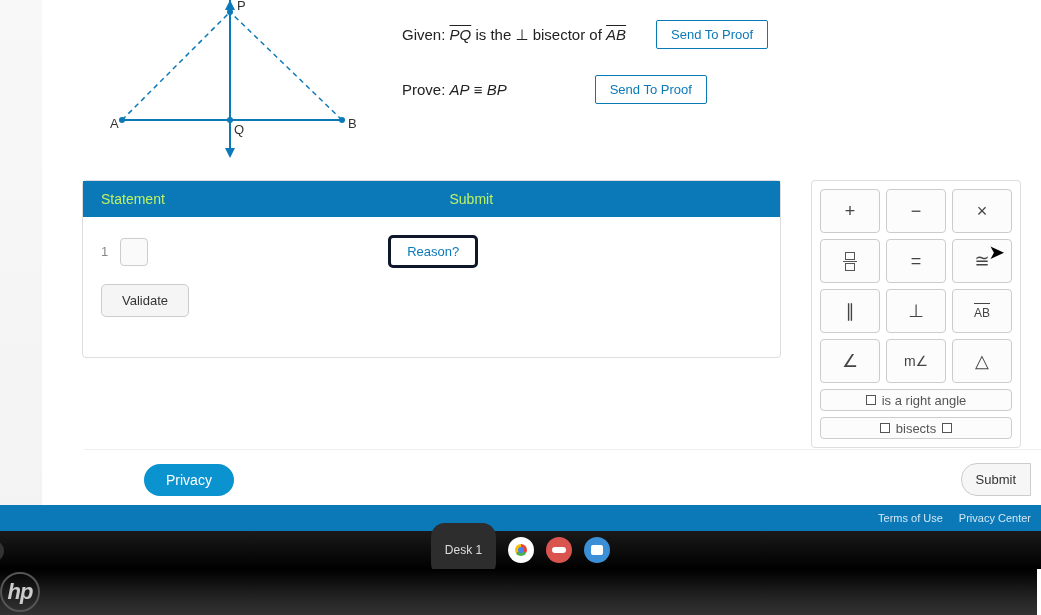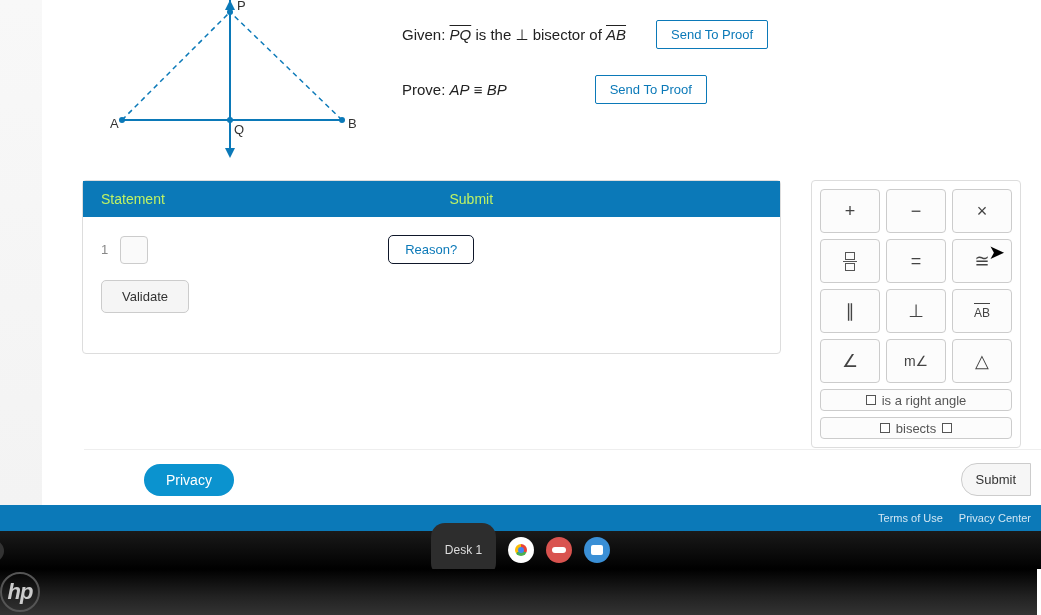--- a/index.html
+++ b/index.html
@@ -76,21 +76,21 @@
     font-size: 14px;
   }
   .proof-header .col { flex:1; padding: 10px 18px; }
   .proof-body { padding: 18px 18px 16px; display:flex; align-items:center; }
   .proof-body .num { color:#888; margin-right:12px; font-size:13px;}
   .statement-input-wrap { flex:1; display:flex; align-items:center; gap:20px;}
   .statement-box {
     width: 28px; height: 28px; border:1px solid #ccc; border-radius:4px; background:#fafafa;
   }
   .reason-btn {
-    border:1px solid #0f172a; color:#0b79b8; background:#fff;
+    border:3px solid #0f172a; color:#0b79b8; background:#fff;
     border-radius:5px; padding:6px 16px; font-size:13px; cursor:pointer;
     margin-left: 220px;
     font-family: inherit;
   }
   .validate-row { padding: 0 18px 40px; }
   .validate-btn {
     border:1px solid #ccc; background:#f5f5f5; color:#333;
     border-radius:5px; padding:8px 20px; font-size:13px; cursor:pointer;
     font-family: inherit;
   }

